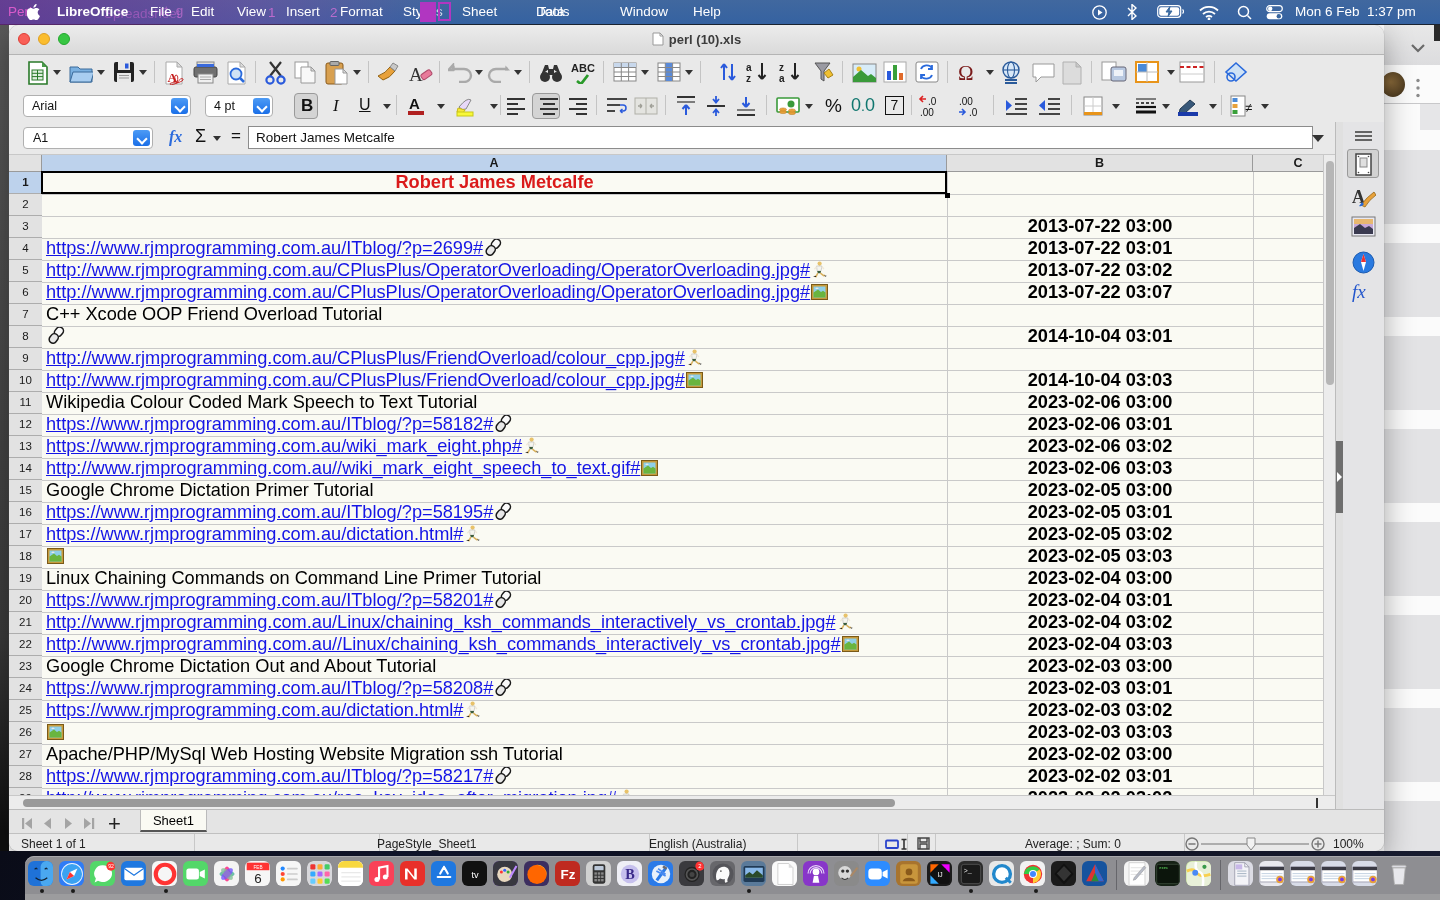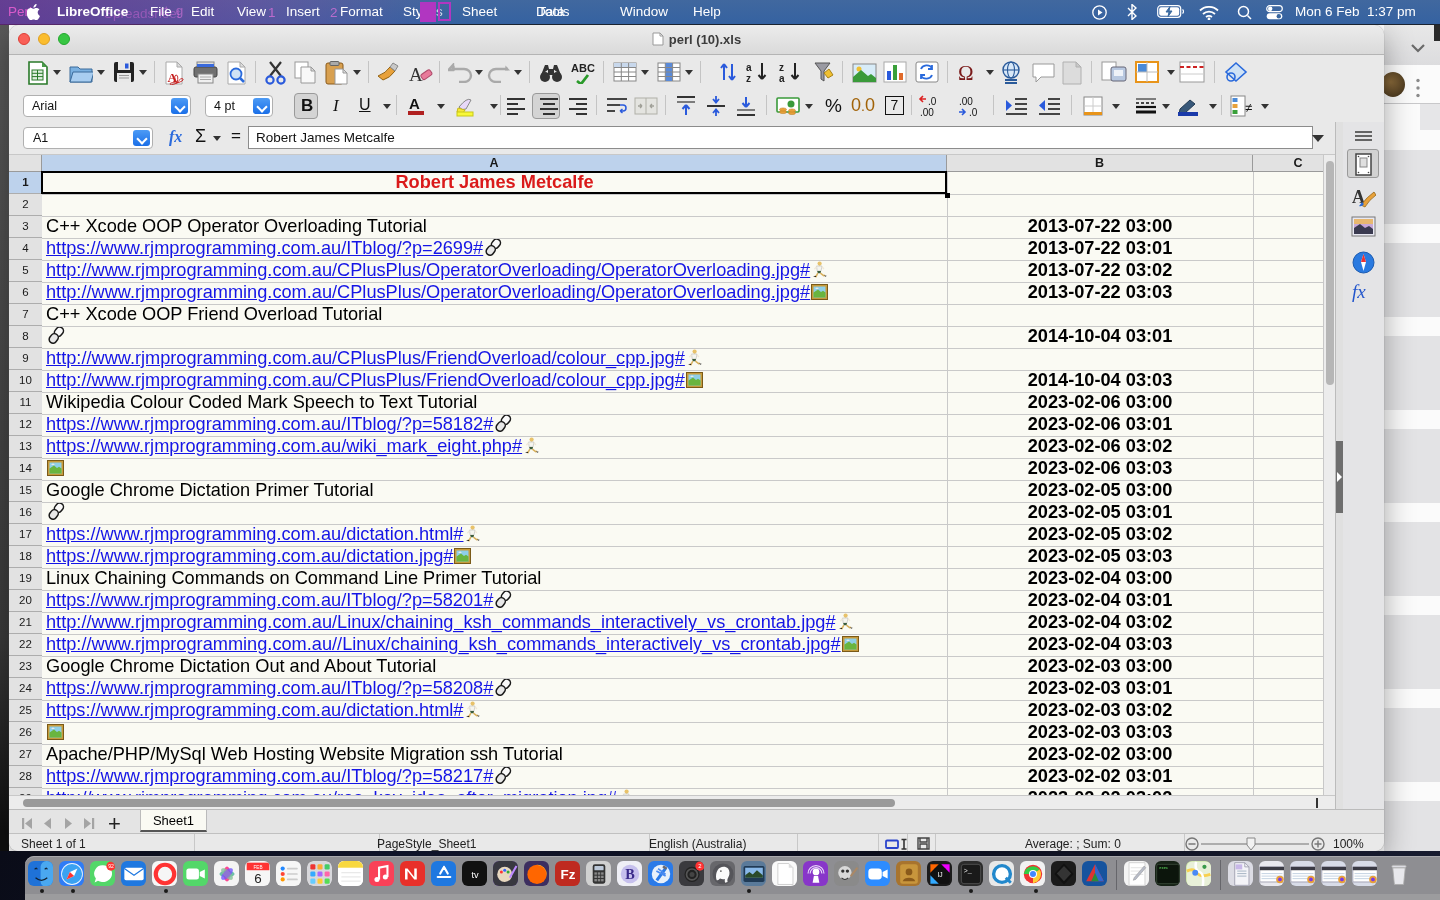--- a/index.html
+++ b/index.html
@@ -408,21 +408,21 @@
         <circle cx="15" cy="9" r="3.5" fill="#3a9a3a"></circle>
         <g fill="#e8a13a" stroke="#b87a1a" stroke-width="0.5">
           <ellipse cx="7" cy="17" rx="3.5" ry="1.6"></ellipse>
           <ellipse cx="7" cy="14.5" rx="3.5" ry="1.6"></ellipse>
           <ellipse cx="16" cy="18" rx="3.5" ry="1.6"></ellipse>
           <ellipse cx="16" cy="15.5" rx="3.5" ry="1.6"></ellipse>
         </g>
       </svg>
 <div class="dd" style="left:796px;top:13px"></div>
 <div style="position:absolute;left:816px;top:4px;font-size:19px;color:#111;">%</div>
-<div style="position:absolute;left:842px;top:4px;font-size:18px;color:#a16207;">0<span style="font-size:14px;">.</span>0</div>
+<div style="position:absolute;left:842px;top:4px;font-size:18px;color:#0f766e;">0<span style="font-size:14px;">.</span>0</div>
 <div style="position:absolute;left:876px;top:5px;width:19px;height:19px;border:1.8px solid #111;font-size:14px;text-align:center;color:#111;">7</div>
 <div class="tsep2" style="left:902px"></div>
 <svg class="ico2" style="left:909px;top:4px" width="26" height="22" viewBox="0 0 26 22">
         <path d="M8 4 h-6 M5 1 L2 4 L5 7" stroke="#d22" stroke-width="1.6" fill="none"></path>
         <text x="10" y="10" font-size="10" fill="#111">.0</text>
         <text x="2" y="21" font-size="10" fill="#111">.00</text>
       </svg>
 <svg class="ico2" style="left:948px;top:4px" width="26" height="22" viewBox="0 0 26 22">
         <text x="2" y="10" font-size="10" fill="#111">.00</text>
         <path d="M2 17 h6 M5 14 L8 17 L5 20" stroke="#2a5adc" stroke-width="1.6" fill="none"></path>
@@ -532,21 +532,20 @@
 <div class="hl" style="top:633px"></div>
 
     <div class="ca title" style="top:17px">Robert James Metcalfe</div>
 <div class="rn rn1h" style="top:17px;height:22px">
         <span>1</span>
       </div>
 
 <div class="rn" style="top:39px;height:22px">
         <span>2</span>
       </div>
-<div class="ca" style="top:61px">C++ Xcode OOP Operator Overloading Tutorial</div>
       <div class="cb" style="top:61px">2013-07-22 03:00</div>
 <div class="rn" style="top:61px;height:22px">
         <span>3</span>
       </div>
 <div class="ca" style="top:83px"><span class="lk">https://www.rjmprogramming.com.au/ITblog/?p=2699#</span><svg class="emo" width="18" height="17" viewBox="0 0 18 17">
           <g transform="rotate(38 9 8.5)">
             <rect x="5.2" y="-1.2" width="7.6" height="10" rx="3.8" fill="#fafafa" stroke="#1a1a1a" stroke-width="1.5"></rect>
             <rect x="5.2" y="7.2" width="7.6" height="10" rx="3.8" fill="#e8e8e8" stroke="#1a1a1a" stroke-width="1.5"></rect>
           </g>
         </svg></div>
@@ -566,21 +565,21 @@
       <div class="cb" style="top:105px">2013-07-22 03:02</div>
 <div class="rn" style="top:105px;height:22px">
         <span>5</span>
       </div>
 <div class="ca" style="top:127px"><span class="lk">http://www.rjmprogramming.com.au/CPlusPlus/OperatorOverloading/OperatorOverloading.jpg#</span><svg class="emo" width="17" height="16" viewBox="0 0 17 16">
           <rect x="0.5" y="0.5" width="16" height="15" fill="#c79b3b" stroke="#7a5a18"></rect>
           <rect x="2.5" y="2.5" width="12" height="11" fill="#8ecfe8"></rect>
           <path d="M2.5 8.5 L7 5.5 L10 8 L12 6.8 L14.5 8.6 L14.5 13.5 L2.5 13.5 Z" fill="#69b53f"></path>
           <path d="M4 5 L6 3.2 L8 5 Z" fill="#e8e8e8"></path>
         </svg></div>
-      <div class="cb" style="top:127px">2013-07-22 03:03</div>
+      <div class="cb" style="top:127px">2013-07-22 03:07</div>
 <div class="rn" style="top:127px;height:22px">
         <span>6</span>
       </div>
 <div class="ca" style="top:149px">C++ Xcode OOP Friend Overload Tutorial</div>
 <div class="rn" style="top:149px;height:22px">
         <span>7</span>
       </div>
 <div class="ca" style="top:171px"><svg class="emo" width="18" height="17" viewBox="0 0 18 17">
           <g transform="rotate(38 9 8.5)">
             <rect x="5.2" y="-1.2" width="7.6" height="10" rx="3.8" fill="#fafafa" stroke="#1a1a1a" stroke-width="1.5"></rect>
@@ -634,36 +633,36 @@
           <path d="M6.2 10 L10 10 L9.6 12.2 L6.8 12.2 Z" fill="#3a5b3a"></path>
           <path d="M6.8 12.2 L5 15.6 L3.6 15.2 M9.4 12.2 L12.6 14.6 L14 14.2" stroke="#d8b05c" stroke-width="1.5" fill="none"></path>
           <path d="M2 15.9 L5.2 15.9 L4.8 14.7 Z" fill="#222"></path>
           <path d="M12.8 14.8 L15.4 14.4 L15 15.8 Z" fill="#222"></path>
           <path d="M5.6 5.6 L3.4 8.2 M11 5.6 L12.8 8" stroke="#f0e8d8" stroke-width="1.4"></path>
         </svg></div>
       <div class="cb" style="top:281px">2023-02-06 03:02</div>
 <div class="rn" style="top:281px;height:22px">
         <span>13</span>
       </div>
-<div class="ca" style="top:303px"><svg class="emo" width="17" height="16" viewBox="0 0 17 16">
+<div class="ca" style="top:303px"><span class="lk">http://www.rjmprogramming.com.au//wiki_mark_eight_speech_to_text.gif#</span><svg class="emo" width="17" height="16" viewBox="0 0 17 16">
           <rect x="0.5" y="0.5" width="16" height="15" fill="#c79b3b" stroke="#7a5a18"></rect>
           <rect x="2.5" y="2.5" width="12" height="11" fill="#8ecfe8"></rect>
           <path d="M2.5 8.5 L7 5.5 L10 8 L12 6.8 L14.5 8.6 L14.5 13.5 L2.5 13.5 Z" fill="#69b53f"></path>
           <path d="M4 5 L6 3.2 L8 5 Z" fill="#e8e8e8"></path>
         </svg></div>
       <div class="cb" style="top:303px">2023-02-06 03:03</div>
 <div class="rn" style="top:303px;height:22px">
         <span>14</span>
       </div>
 <div class="ca" style="top:325px">Google Chrome Dictation Primer Tutorial</div>
       <div class="cb" style="top:325px">2023-02-05 03:00</div>
 <div class="rn" style="top:325px;height:22px">
         <span>15</span>
       </div>
-<div class="ca" style="top:347px"><svg class="emo" width="18" height="17" viewBox="0 0 18 17">
+<div class="ca" style="top:347px"><span class="lk">https://www.rjmprogramming.com.au/ITblog/?p=58195#</span><svg class="emo" width="18" height="17" viewBox="0 0 18 17">
           <g transform="rotate(38 9 8.5)">
             <rect x="5.2" y="-1.2" width="7.6" height="10" rx="3.8" fill="#fafafa" stroke="#1a1a1a" stroke-width="1.5"></rect>
             <rect x="5.2" y="7.2" width="7.6" height="10" rx="3.8" fill="#e8e8e8" stroke="#1a1a1a" stroke-width="1.5"></rect>
           </g>
         </svg></div>
       <div class="cb" style="top:347px">2023-02-05 03:01</div>
 <div class="rn" style="top:347px;height:22px">
         <span>16</span>
       </div>
 <div class="ca" style="top:369px"><span class="lk">https://www.rjmprogramming.com.au/dictation.html#</span><svg class="emo" width="16" height="17" viewBox="0 0 16 17">
@@ -672,21 +671,21 @@
           <path d="M6.2 10 L10 10 L9.6 12.2 L6.8 12.2 Z" fill="#3a5b3a"></path>
           <path d="M6.8 12.2 L5 15.6 L3.6 15.2 M9.4 12.2 L12.6 14.6 L14 14.2" stroke="#d8b05c" stroke-width="1.5" fill="none"></path>
           <path d="M2 15.9 L5.2 15.9 L4.8 14.7 Z" fill="#222"></path>
           <path d="M12.8 14.8 L15.4 14.4 L15 15.8 Z" fill="#222"></path>
           <path d="M5.6 5.6 L3.4 8.2 M11 5.6 L12.8 8" stroke="#f0e8d8" stroke-width="1.4"></path>
         </svg></div>
       <div class="cb" style="top:369px">2023-02-05 03:02</div>
 <div class="rn" style="top:369px;height:22px">
         <span>17</span>
       </div>
-<div class="ca" style="top:391px"><span class="lk">https://www.rjmprogramming.com.au/dictation.jpg#</span><svg class="emo" width="17" height="16" viewBox="0 0 17 16">
+<div class="ca" style="top:391px"><svg class="emo" width="17" height="16" viewBox="0 0 17 16">
           <rect x="0.5" y="0.5" width="16" height="15" fill="#c79b3b" stroke="#7a5a18"></rect>
           <rect x="2.5" y="2.5" width="12" height="11" fill="#8ecfe8"></rect>
           <path d="M2.5 8.5 L7 5.5 L10 8 L12 6.8 L14.5 8.6 L14.5 13.5 L2.5 13.5 Z" fill="#69b53f"></path>
           <path d="M4 5 L6 3.2 L8 5 Z" fill="#e8e8e8"></path>
         </svg></div>
       <div class="cb" style="top:391px">2023-02-05 03:03</div>
 <div class="rn" style="top:391px;height:22px">
         <span>18</span>
       </div>
 <div class="ca" style="top:413px">Linux Chaining Commands on Command Line Primer Tutorial</div>

